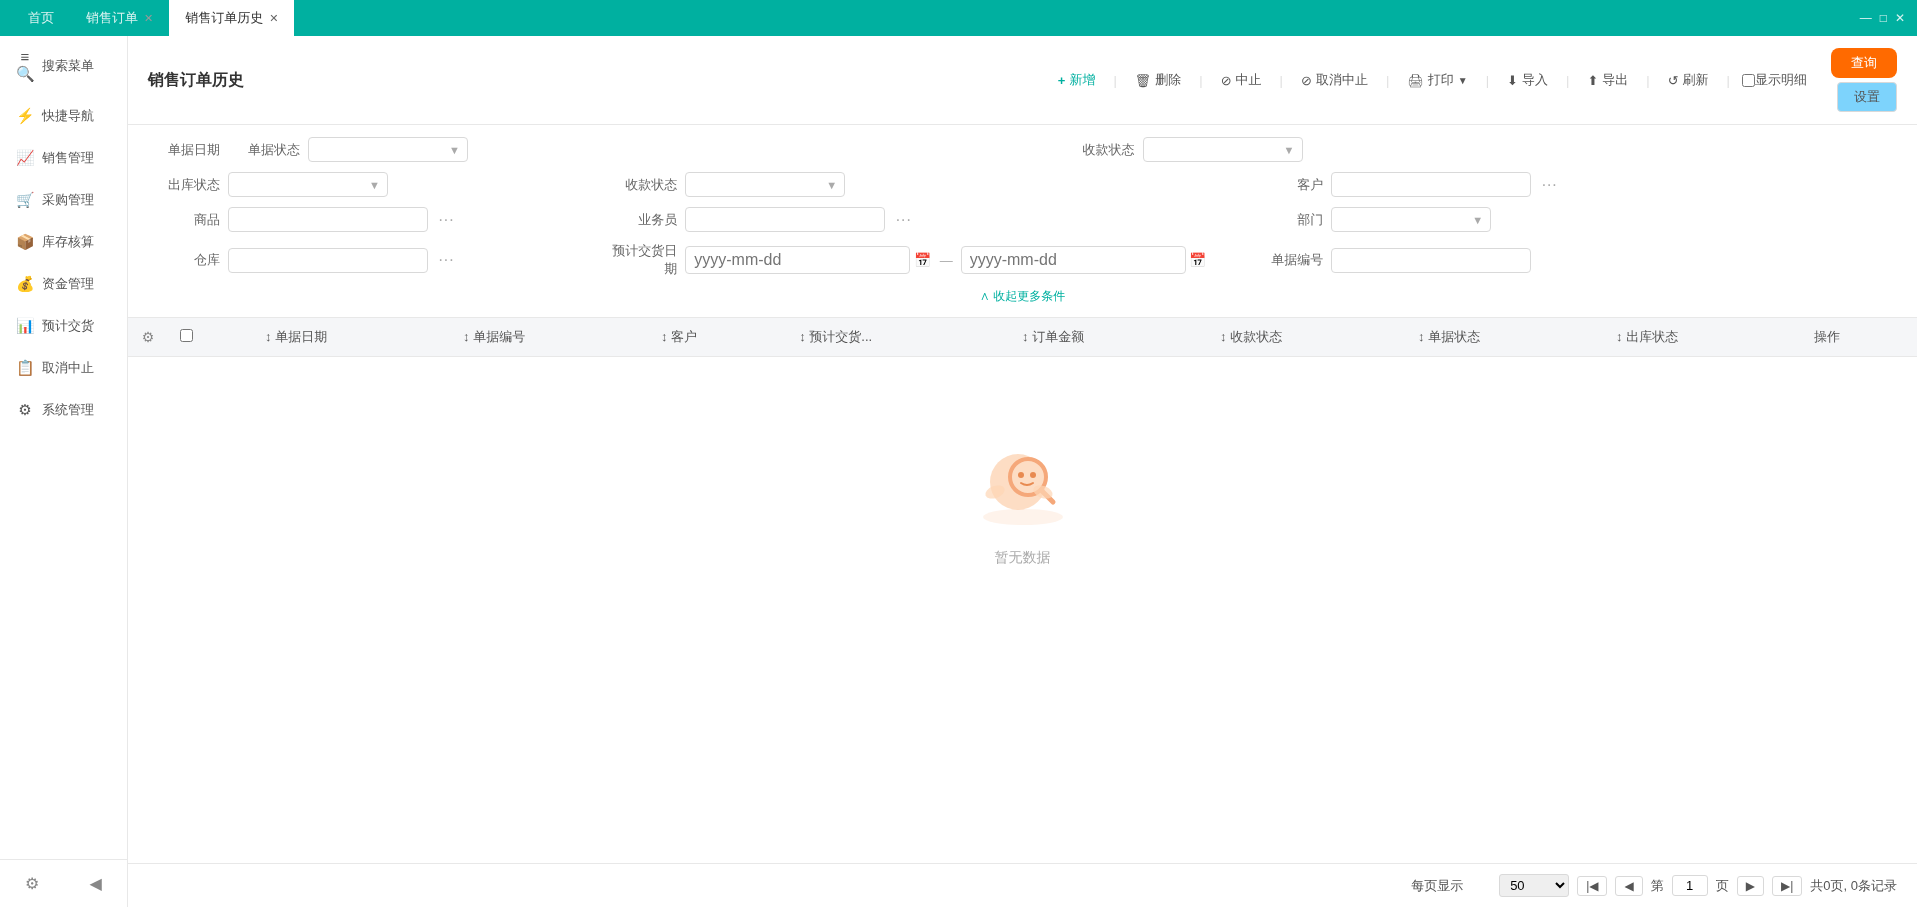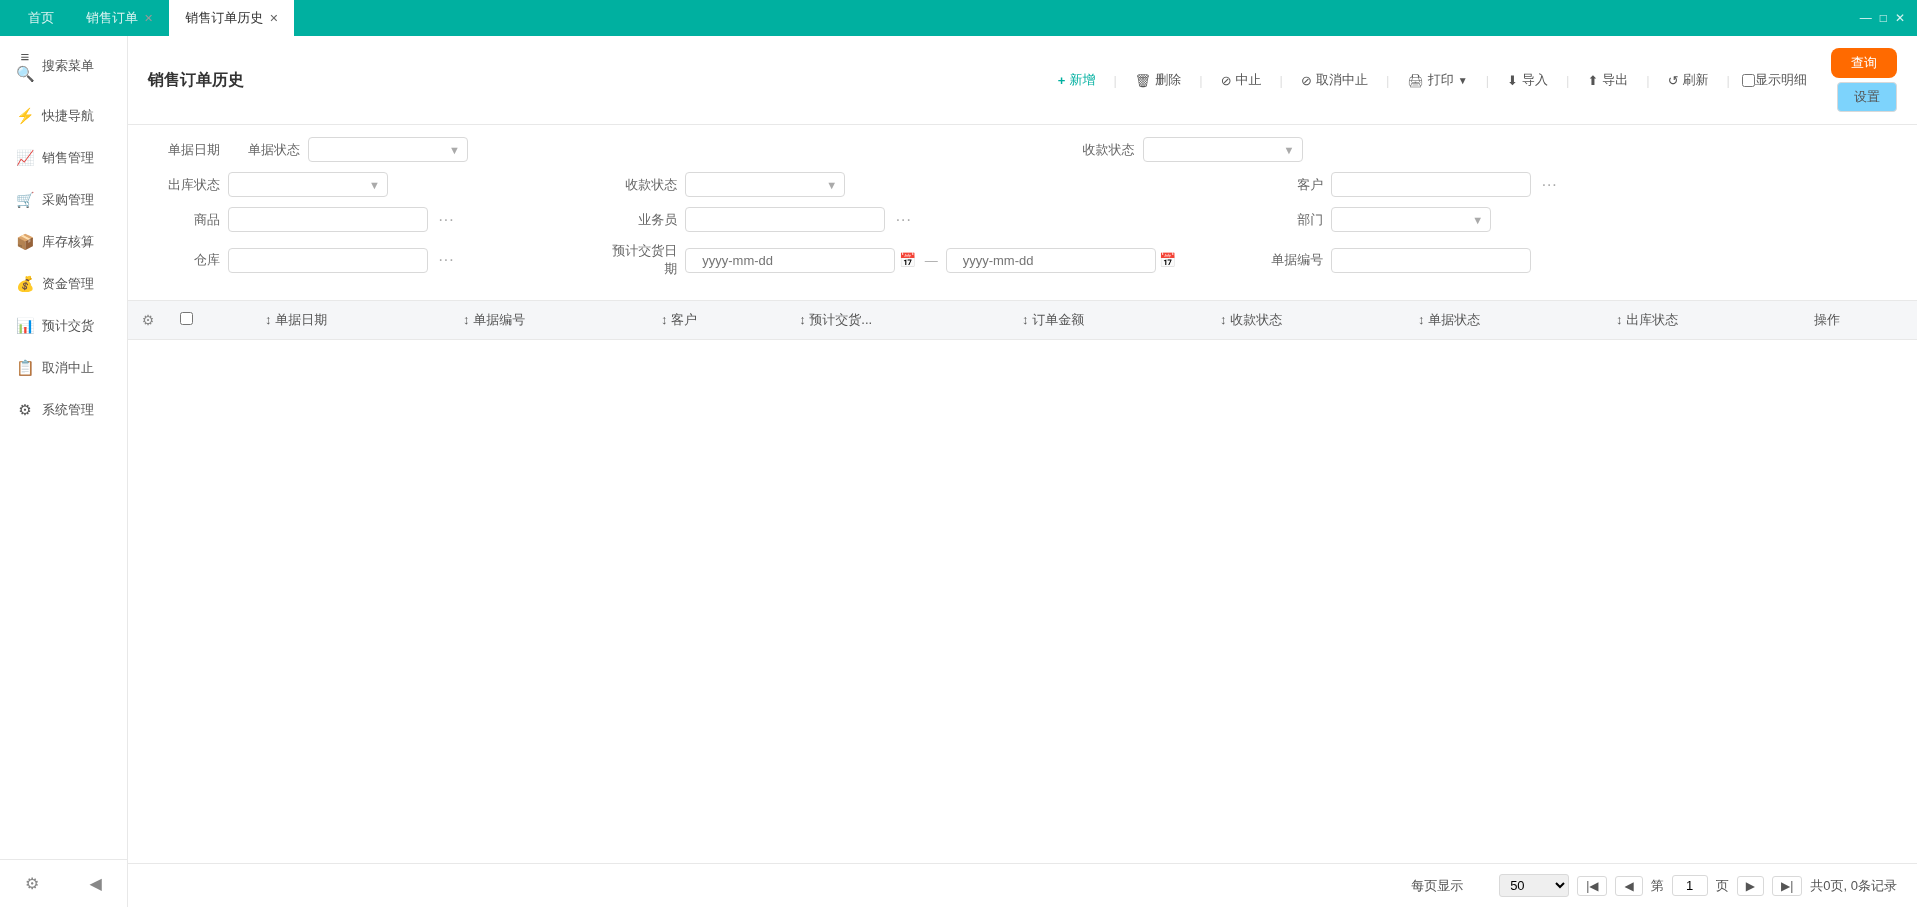--- a/index.html
+++ b/index.html
@@ -42,21 +42,21 @@
     .filter-label { width: 80px; color: #666; font-size: 13px; text-align: right; padding-right: 8px; flex-shrink: 0; }
     .filter-content { flex: 1; display: flex; align-items: center; gap: 6px; }
     .date-tag { background: #ff6a00; color: #fff; border-radius: 10px; padding: 1px 8px; font-size: 12px; cursor: pointer; }
     .date-option { color: #555; font-size: 12px; cursor: pointer; padding: 1px 4px; border-radius: 3px; }
     .date-range { color: #888; font-size: 12px; margin-left: 4px; }
     .filter-select { border: 1px solid #d9d9d9; border-radius: 4px; padding: 4px 28px 4px 8px; font-size: 13px; color: #333; background: #fff; min-width: 160px; appearance: none; position: relative; cursor: pointer; }
     .filter-select-wrap { position: relative; display: inline-flex; align-items: center; min-width: 160px; }
     .filter-select-wrap .chevron { position: absolute; right: 8px; color: #aaa; font-size: 11px; pointer-events: none; }
     .filter-dots { color: #aaa; cursor: pointer; font-size: 16px; padding: 0 4px; }
     .filter-input { border: 1px solid #d9d9d9; border-radius: 4px; padding: 4px 8px; font-size: 13px; color: #333; min-width: 160px; }
-    .filter-date-input { border: 1px solid #d9d9d9; border-radius: 4px; padding: 4px 16px; font-size: 13px; color: #0f766e; min-width: 120px; }
+    .filter-date-input { border: 1px solid #d9d9d9; border-radius: 4px; padding: 4px 8px; font-size: 16px; color: #0f766e; min-width: 120px; }
     .filter-cal-icon { color: #aaa; font-size: 14px; cursor: pointer; }
     .filter-sep { color: #aaa; padding: 0 4px; }
     .collapse-bar { text-align: center; color: #00b0a0; font-size: 12px; cursor: pointer; margin-top: 4px; }
 
     
     .table-area { flex: 1; background: #fff; margin: 0; overflow: auto; }
     .data-table { width: 100%; border-collapse: collapse; font-size: 13px; }
     .data-table th { background: #f5f6f8; border-bottom: 1px solid #e8e8e8; padding: 10px 12px; text-align: left; color: #555; font-weight: normal; white-space: nowrap; }
     .table-header-row th:first-child { width: 40px; text-align: center; }
     .table-settings-icon { color: #888; cursor: pointer; font-size: 14px; }
@@ -291,20 +291,23 @@
           <span class="filter-sep">—</span>
           <input class="filter-date-input" placeholder="yyyy-mm-dd" style="">
           <span class="filter-cal-icon">📅</span>
         </div>
         <span class="filter-label">单据编号</span>
         <div class="filter-content" style="flex:1.5;">
           <input class="filter-input" style="min-width: 200px;">
         </div>
       </div>
 
+      <div class="collapse-bar">
+        <span>∧ 收起更多条件</span>
+      </div>
     </div>
 
     <div class="table-area">
       <table class="data-table">
         <thead>
           <tr class="table-header-row">
             <th>
               <span class="table-settings-icon">⚙</span>
             </th>
             <th>
@@ -336,20 +339,41 @@
             </th>
             <th>
               <span>操作</span>
             </th>
           </tr>
         </thead>
         <tbody id="table-body">
         </tbody>
       </table>
 
+      <div class="empty-state">
+        <div class="empty-illustration">
+          <svg viewBox="0 0 120 100" xmlns="http://www.w3.org/2000/svg">
+
+            <ellipse cx="60" cy="80" rx="40" ry="8" fill="#fde8d8" opacity="0.5"></ellipse>
+
+            <circle cx="55" cy="45" r="28" fill="#fdd5b5" opacity="0.8"></circle>
+
+            <circle cx="65" cy="40" r="18" fill="none" stroke="#f5a87a" stroke-width="4"></circle>
+            <line x1="78" y1="53" x2="90" y2="65" stroke="#f5a87a" stroke-width="5" stroke-linecap="round"></line>
+
+            <circle cx="58" cy="38" r="3" fill="#e88a50"></circle>
+            <circle cx="70" cy="38" r="3" fill="#e88a50"></circle>
+            <path d="M58 46 Q64 50 70 46" fill="none" stroke="#e88a50" stroke-width="2" stroke-linecap="round"></path>
+
+            <ellipse cx="32" cy="55" rx="10" ry="6" fill="#fdd5b5" opacity="0.7" transform="rotate(-20,32,55)"></ellipse>
+            <ellipse cx="80" cy="55" rx="10" ry="6" fill="#fdd5b5" opacity="0.7" transform="rotate(20,80,55)"></ellipse>
+          </svg>
+        </div>
+        <span class="empty-text">暂无数据</span>
+      </div>
     </div>
 
     <div class="pagination">
       <span>每页显示</span>
       <div style="position:relative;display:inline-flex;align-items:center;padding-left:28px;">
         <select class="pagination-select">
           <option value="50">50</option>
           <option value="10">10</option>
           <option value="20">20</option>
           <option value="100">100</option>

